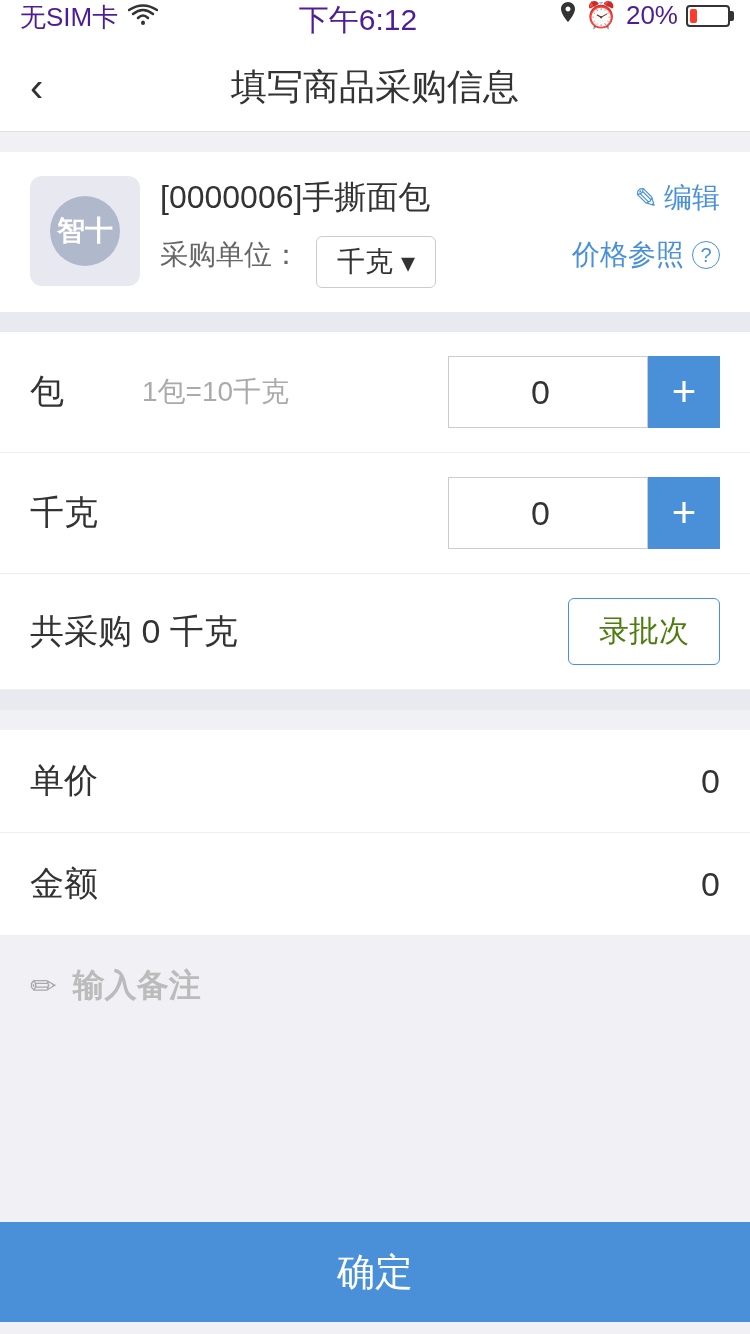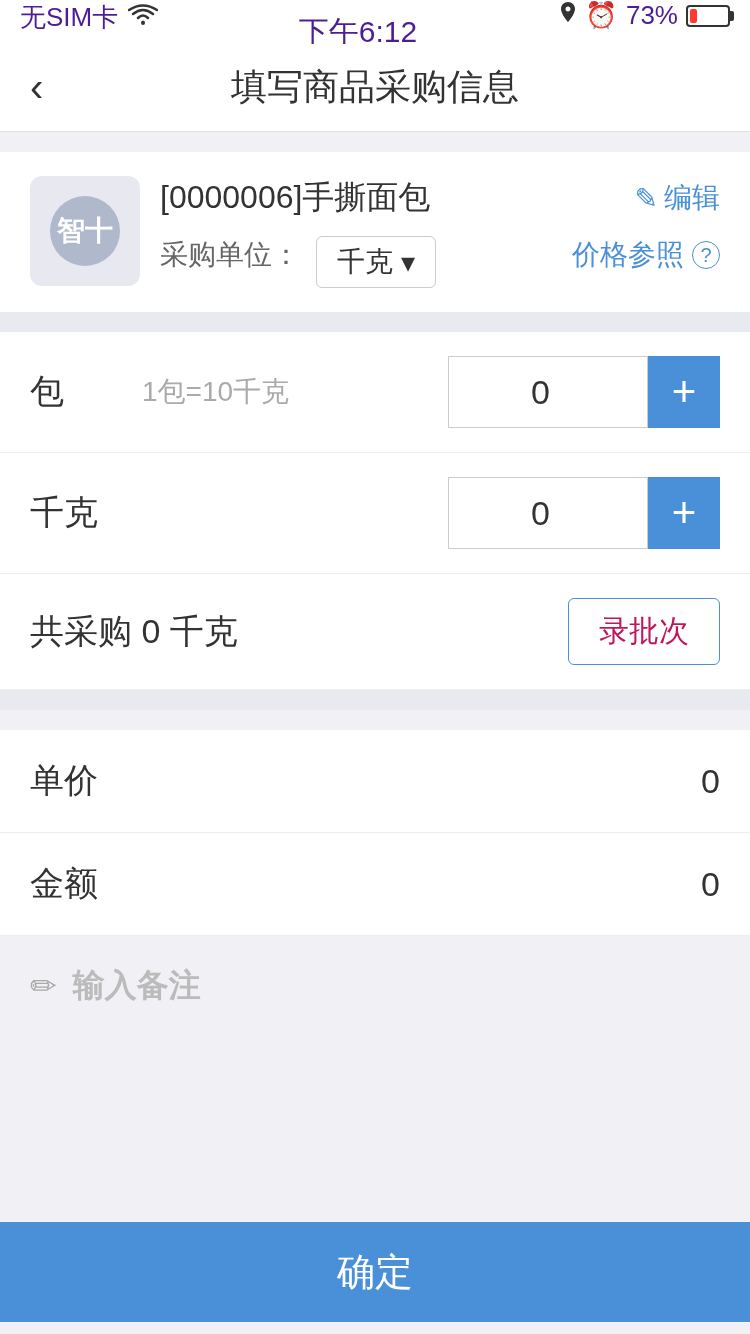--- a/index.html
+++ b/index.html
@@ -27,21 +27,20 @@
     }
     .status-left {
       display: flex;
       align-items: center;
       gap: 10px;
       font-size: 26px;
     }
     .status-center {
       font-size: 30px;
       font-weight: 500;
-      margin-top: 12px;
     }
     .status-right {
       display: flex;
       align-items: center;
       gap: 8px;
       font-size: 26px;
     }
     .battery-icon {
       display: inline-flex;
       align-items: center;
@@ -242,21 +241,21 @@
       padding: 24px 30px;
       background: #fff;
       border-bottom: 1px solid #eee;
     }
     .summary-text {
       font-size: 34px;
       color: #333;
     }
     .record-btn {
       border: 1px solid #4a90d9;
-      color: #be185d;
+      color: #4d7c0f;
       background: #fff;
       padding: 12px 30px;
       font-size: 30px;
       border-radius: 6px;
       cursor: pointer;
     }
 
     
     .price-section {
       background: #fff;
@@ -340,21 +339,21 @@
     </span>
   </div>
   <div class="status-center">下午6:12</div>
   <div class="status-right">
     <span>
       <svg width="20" height="24" viewBox="0 0 20 24" fill="#333">
         <path d="M10 2C6.13 2 3 5.13 3 9c0 5.25 7 13 7 13s7-7.75 7-13c0-3.87-3.13-7-7-7zm0 9.5c-1.38 0-2.5-1.12-2.5-2.5S8.62 6.5 10 6.5s2.5 1.12 2.5 2.5S11.38 11.5 10 11.5z"></path>
       </svg>
     </span>
     <span>⏰</span>
-    <span>73%</span>
+    <span>20%</span>
     <span class="battery-icon">
       <span class="battery-body">
         <span class="battery-fill"></span>
       </span>
     </span>
   </div>
 </div>
 
 <div class="nav-bar">
   <span class="nav-back">‹</span>

